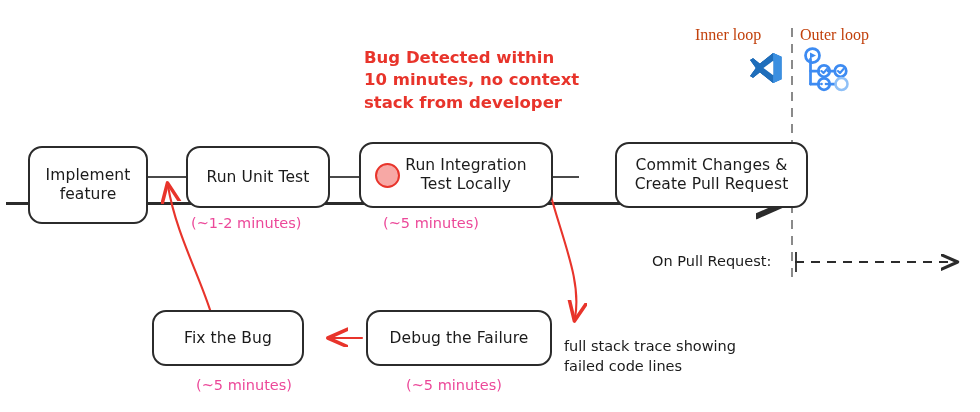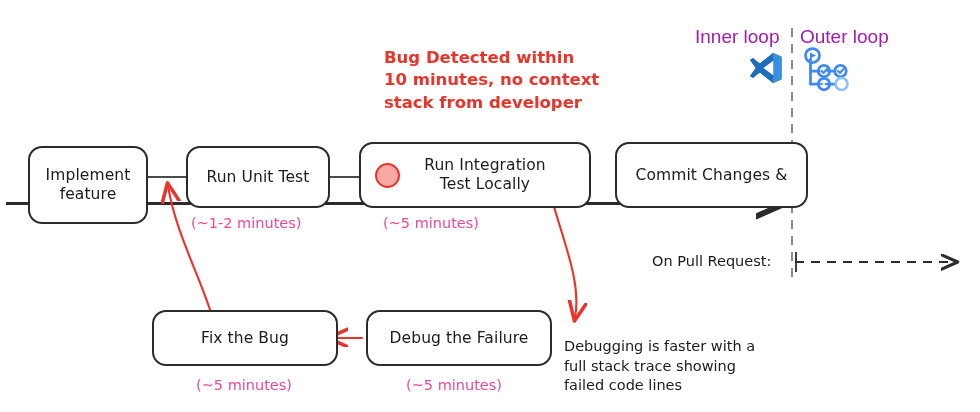--- a/index.html
+++ b/index.html
@@ -63,23 +63,23 @@
     position: absolute;
     color: #e8342b;
     font-family: "DejaVu Sans", sans-serif;
     font-size: 16.5px;
     line-height: 1.35;
     font-weight: 600;
     z-index: 6;
   }
   .loop-label {
     position: absolute;
-    color: #a21caf;
-    font-family: Liberation Sans, sans-serif;
-    font-size: 19px;
+    color: #c2410c;
+    font-family: Liberation Serif, serif;
+    font-size: 16px;
     white-space: nowrap;
     z-index: 6;
   }
   .marker-dot {
     position: absolute;
     width: 21px;
     height: 21px;
     border-radius: 50%;
     background: #f7a8a5;
     border: 2px solid #e8342b;
@@ -143,60 +143,60 @@
       <span>feature</span>
     </span>
   </div>
 
   <div class="node" style="left:186px; top:146px; width:144px; height:62px;">
     <span>
       <span>Run Unit Test</span>
     </span>
   </div>
 
-  <div class="node" style="left:359px; top:142px; width:232px; height:66px;">
+  <div class="node" style="left:359px; top:142px; width:194px; height:66px;">
     <span style="padding-left:26px;">
       <span>Run Integration</span>
       <span>Test Locally</span>
     </span>
   </div>
   <div class="marker-dot" style="left:375px; top:163px;"></div>
 
   <div class="node" style="left:579px; top:142px; width:193px; height:66px;margin-left:36px;">
     <span>
       <span>Commit Changes &amp;</span>
-    </span>
-  </div>
-
-  <div class="node" style="left:152px; top:310px; width:186px; height:56px;text-align:center;">
+      <span>Create Pull Request</span>
+    </span>
+  </div>
+
+  <div class="node" style="left:152px; top:310px; width:152px; height:56px;text-align:center;">
     <span>
       <span>Fix the Bug</span>
     </span>
   </div>
 
   <div class="node" style="left:366px; top:310px; width:186px; height:56px;">
     <span>
       <span>Debug the Failure</span>
     </span>
   </div>
 
   <div class="caption" style="left:191px; top:215px;">(~1-2 minutes)</div>
   <div class="caption" style="left:383px; top:215px;">(~5 minutes)</div>
   <div class="caption" style="left:196px; top:377px;">(~5 minutes)</div>
   <div class="caption" style="left:406px; top:377px;">(~5 minutes)</div>
 
-  <div class="note-red" style="left:364px; top:47px;margin-left:20px;">
+  <div class="note-red" style="left:364px; top:47px;">
     <div>Bug Detected within</div>
     <div>10 minutes, no context</div>
     <div>stack from developer</div>
   </div>
 
 
   <div class="note" style="left:564px; top:337px;">
-    <div>Debugging is faster with a</div>
     <div>full stack trace showing</div>
     <div>failed code lines</div>
   </div>
 
   <div class="note" style="left:652px; top:252px;">On Pull Request:</div>
 
   <div class="loop-label" style="left:695px; top:26px;">Inner loop</div>
   <div class="loop-label" style="left:800px; top:26px;">Outer loop</div>
 
   <div class="icon-box" style="left:748px; top:50px;">

